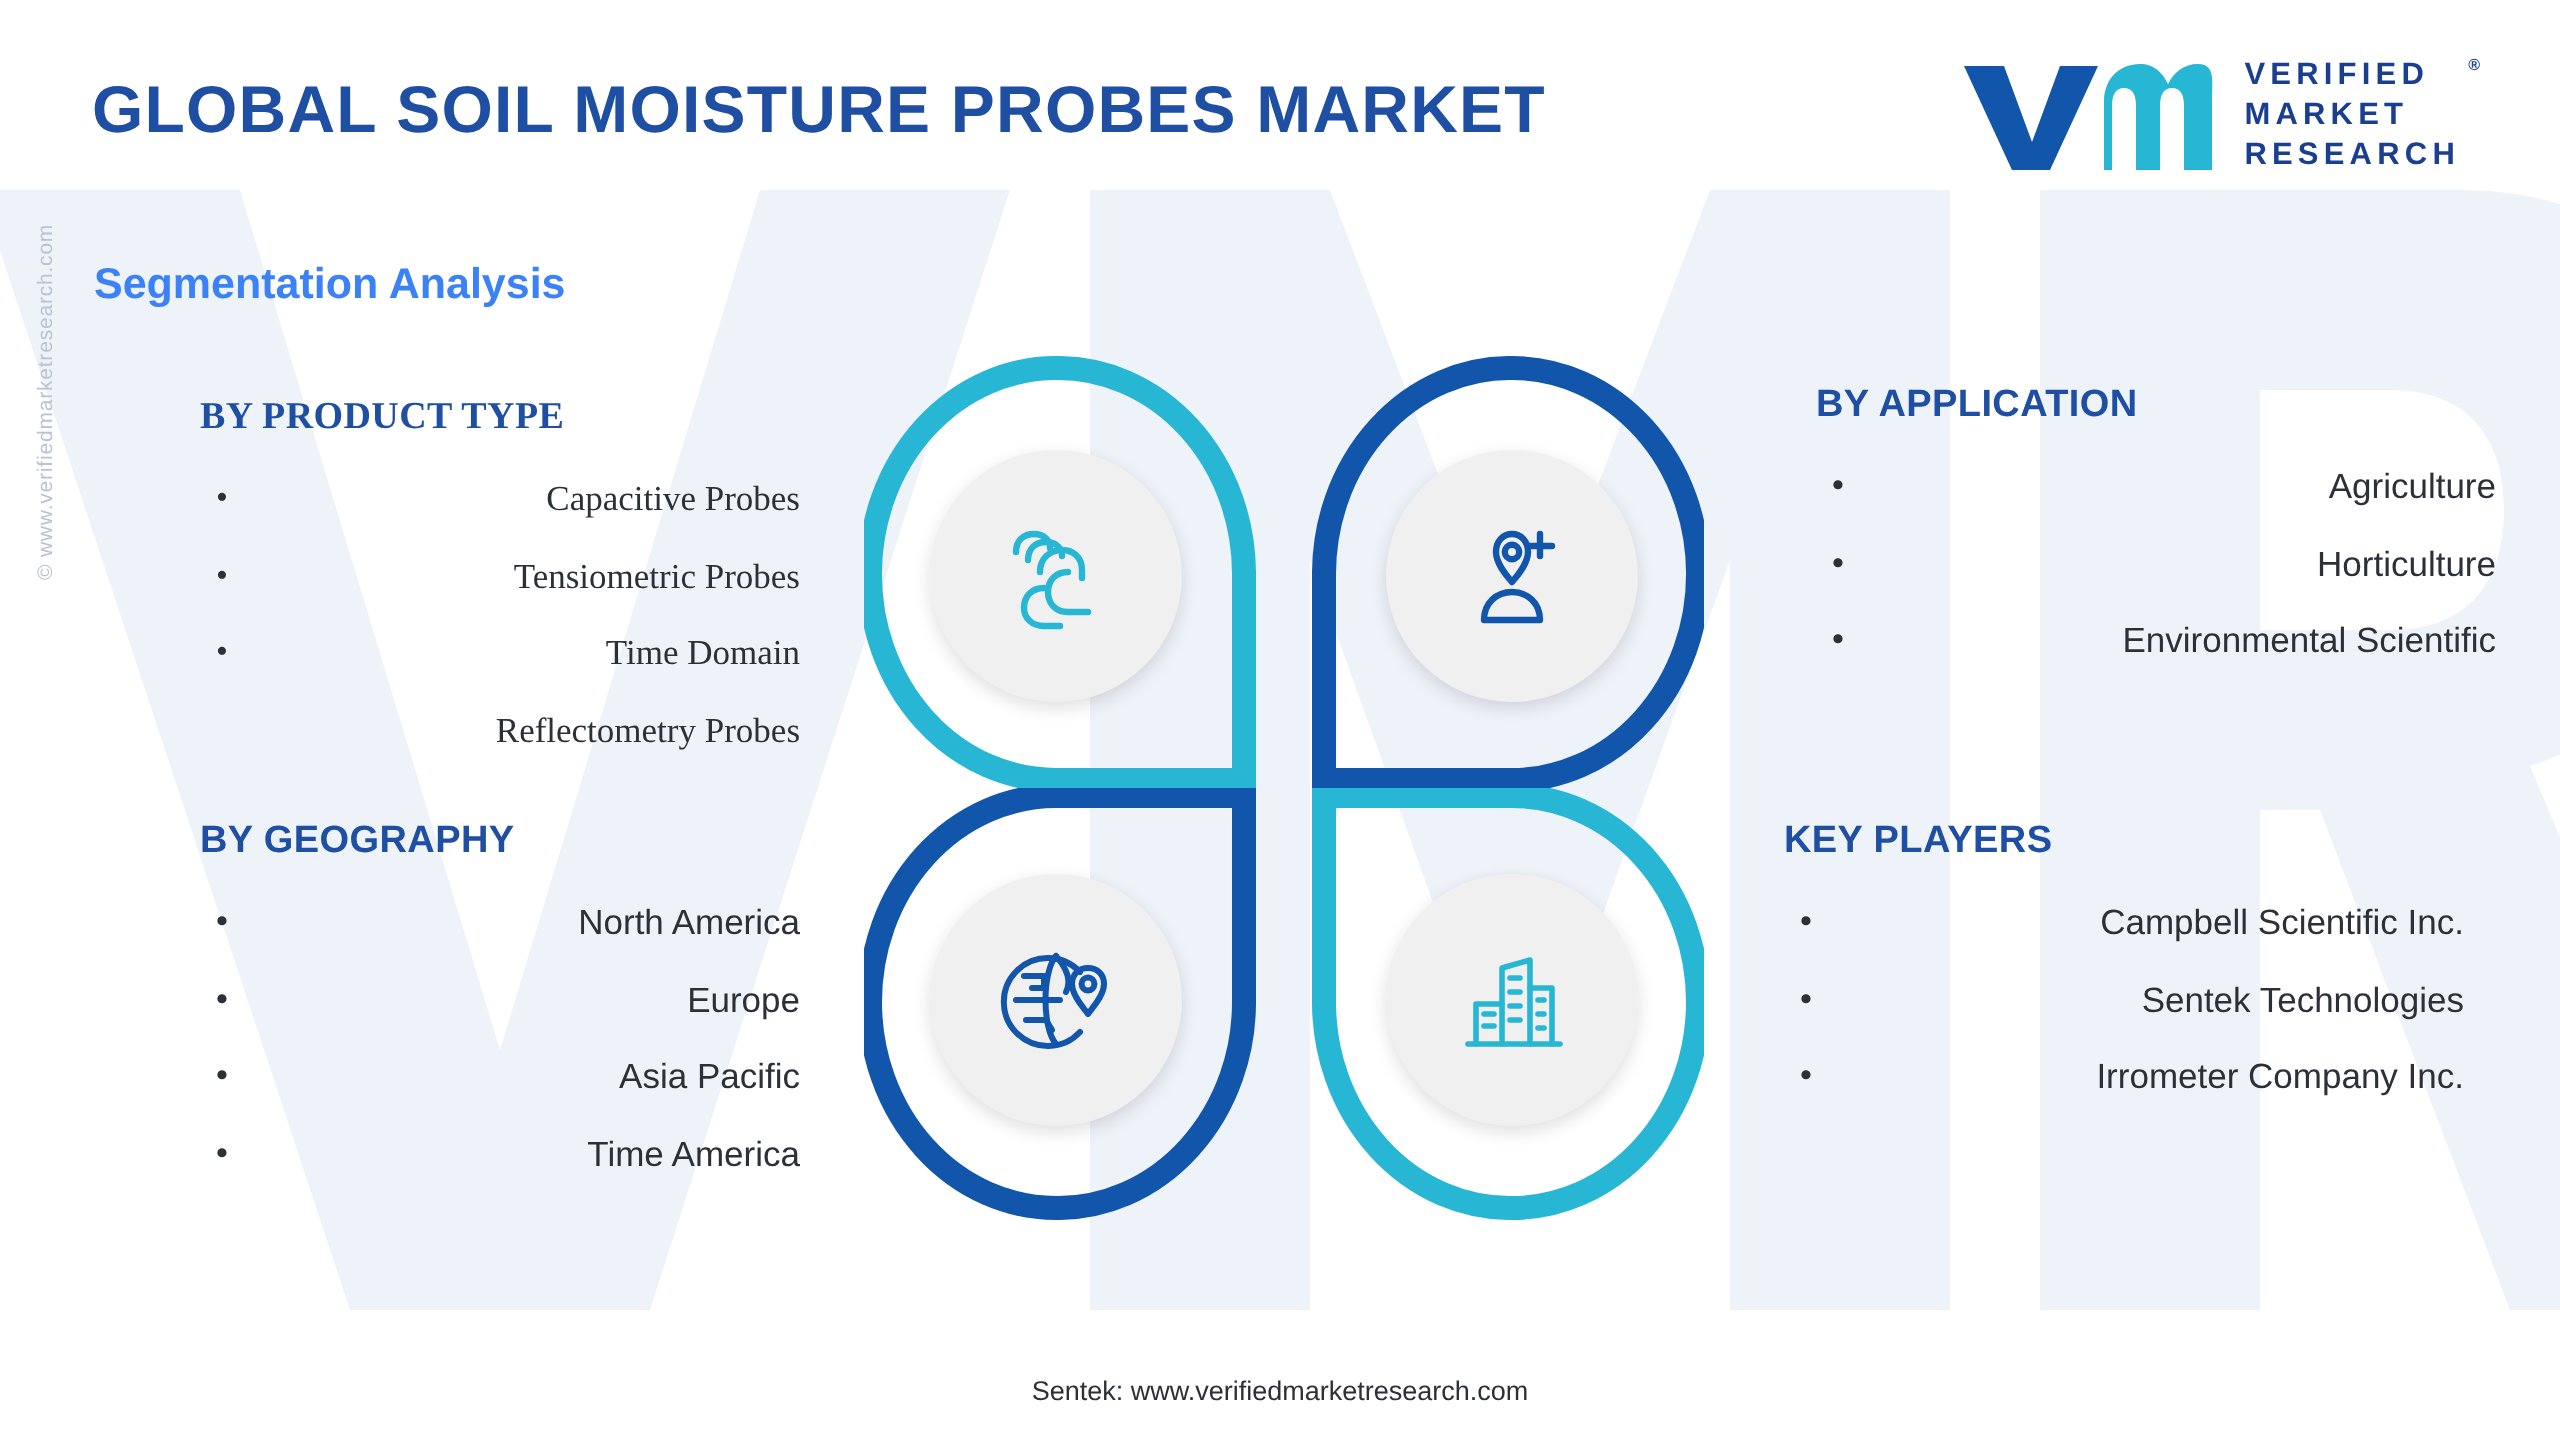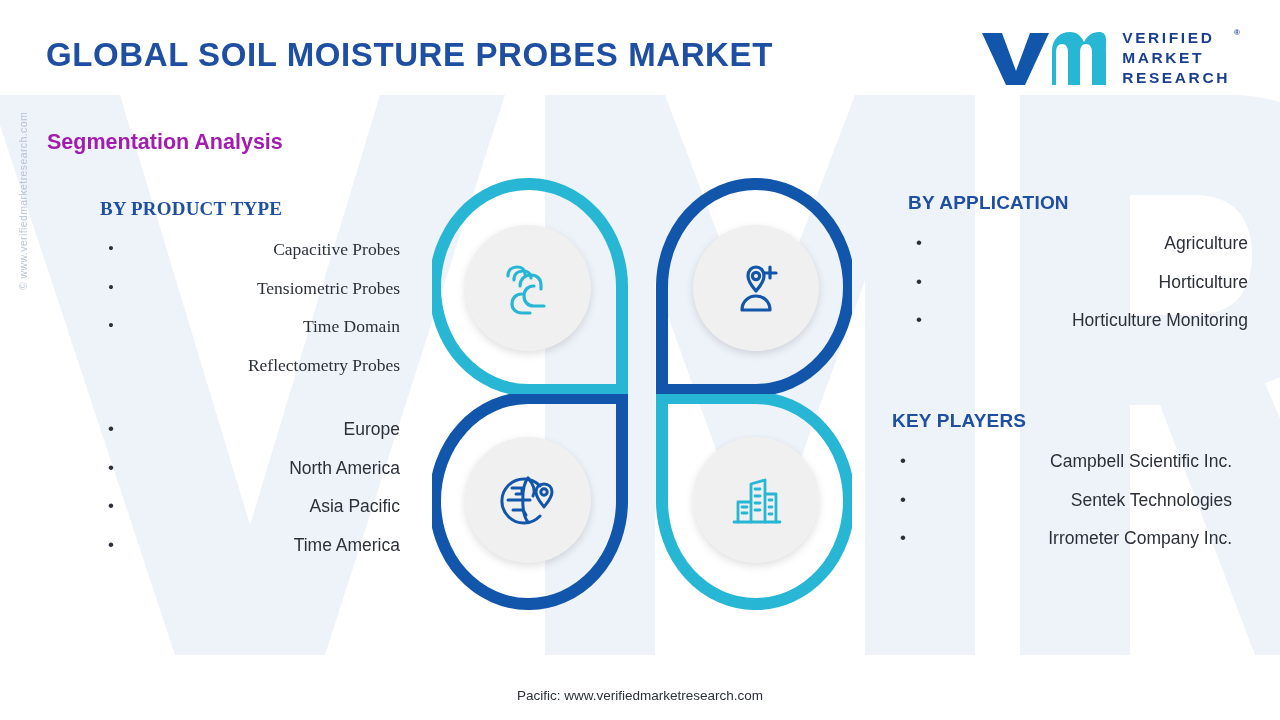--- a/index.html
+++ b/index.html
@@ -73,21 +73,21 @@
     letter-spacing: 0;
     font-weight: bold;
   }
 
   .subtitle {
     position: absolute;
     left: 47px;
     top: 130px;
     font-size: 21.5px;
     font-weight: bold;
-    color: #a21caf;
+    color: #3b82f6;
     z-index: 3;
   }
 
   
   .side-credit {
     position: absolute;
     left: 17px;
     top: 290px;
     transform: rotate(-90deg);
     transform-origin: left top;
@@ -233,34 +233,35 @@
     <div class="seg-title">BY PRODUCT TYPE</div>
     <ul>
       <li>Capacitive Probes</li>
       <li>Tensiometric Probes</li>
       <li>Time Domain
 Reflectometry Probes</li>
     </ul>
   </div>
 
   <div class="seg" id="seg-geography">
+    <div class="seg-title">BY GEOGRAPHY</div>
     <ul>
+      <li>North America</li>
       <li>Europe</li>
-      <li>North America</li>
       <li>Asia Pacific</li>
       <li>Time America</li>
     </ul>
   </div>
 
   <div class="seg" id="seg-application">
     <div class="seg-title">BY APPLICATION</div>
     <ul>
       <li>Agriculture</li>
       <li>Horticulture</li>
-      <li>Horticulture Monitoring</li>
+      <li>Environmental Scientific</li>
     </ul>
   </div>
 
   <div class="seg" id="seg-players">
     <div class="seg-title">KEY PLAYERS</div>
     <ul>
       <li>Campbell Scientific Inc.</li>
       <li>Sentek Technologies</li>
       <li>Irrometer Company Inc.</li>
     </ul>
@@ -335,15 +336,15 @@
             <path d="M18 39 L23 39 M18 45 L23 45"></path>
             <path d="M31 21 L36 21 M31 28 L36 28 M31 35 L36 35 M31 42 L36 42"></path>
             <path d="M45 32 L48 32 M45 39 L48 39 M45 46 L48 46"></path>
           </g>
         </svg>
       </div>
     </div>
 
   </div>
 
-  <div class="source">Pacific: www.verifiedmarketresearch.com</div>
+  <div class="source">Sentek: www.verifiedmarketresearch.com</div>
 
 </div>
 
 </body></html>

